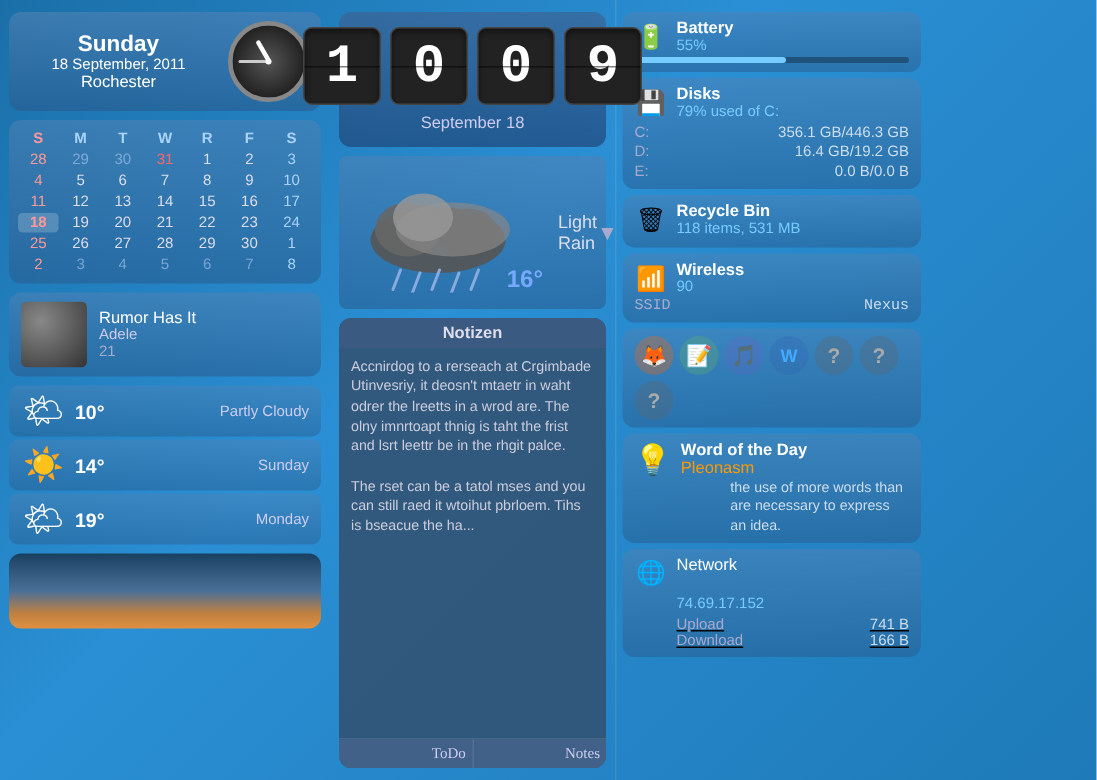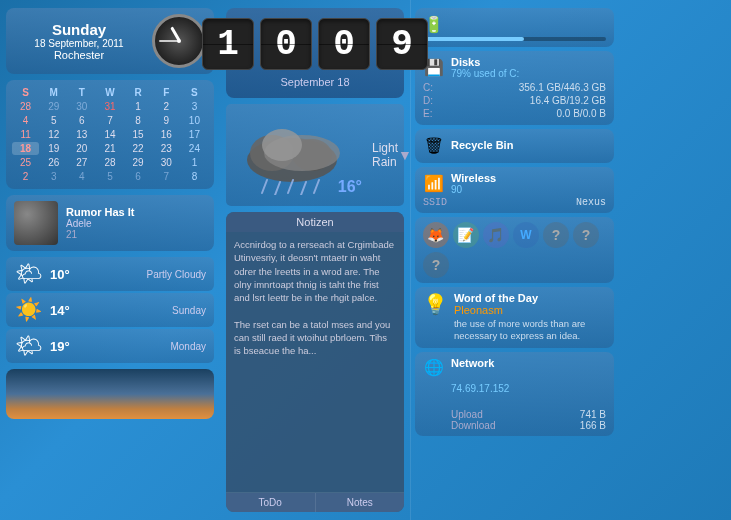--- a/index.html
+++ b/index.html
@@ -133,21 +133,21 @@
       display: flex;
       align-items: center;
       justify-content: center;
     }
     .album-art-inner {
       width: 100%;
       height: 100%;
       background: radial-gradient(circle at 30% 30%, #888, #333);
     }
     .music-info { color: #fff; flex: 1; }
-    .music-title { font-size: 11px; font-weight: bold; }
+    .music-title { font-size: 11px; font-weight: normal; }
     .music-artist { font-size: 10px; color: #cce; }
     .music-num { font-size: 10px; color: #aac; }
 
     
     .forecast-list {
       display: flex;
       flex-direction: column;
       gap: 2px;
     }
     .forecast-row {
@@ -276,21 +276,21 @@
       border-radius: 8px;
       flex: 1;
       display: flex;
       flex-direction: column;
       overflow: hidden;
     }
     .notes-header {
       background: rgba(60,90,130,0.9);
       color: #dde;
       font-size: 11px;
-      font-weight: normal;
+      font-weight: bold;
       padding: 4px 8px;
       text-align: center;
       border-radius: 8px 8px 0 0;
     }
     .notes-body {
       padding: 6px 8px;
       color: #ccd;
       font-size: 9.5px;
       line-height: 1.4;
       flex: 1;
@@ -298,24 +298,25 @@
     }
     .notes-footer {
       display: flex;
       border-top: 1px solid rgba(255,255,255,0.1);
     }
     .notes-btn {
       flex: 1;
       background: rgba(70,100,140,0.8);
       color: #cce;
       font-size: 10px;
-      text-align: center;
+      text-align: right;
       padding: 4px;
       cursor: pointer;
       border: none;
+      font-family: Liberation Serif, serif;
     }
     .notes-btn:first-child { border-right: 1px solid rgba(255,255,255,0.1); }
 
     
     .right-panel {
       width: 210px;
       padding: 8px 6px 8px 4px;
       display: flex;
       flex-direction: column;
       gap: 4px;
@@ -424,34 +425,34 @@
       gap: 6px;
       align-items: flex-start;
     }
     .word-icon {
       font-size: 20px;
       flex-shrink: 0;
     }
     .word-info { flex: 1; }
     .word-title { color: #fff; font-size: 11px; font-weight: bold; }
     .word-term { color: #f90; font-size: 11px; }
-    .word-def { color: #cde; font-size: 9.5px; line-height: 1.3; margin-top: 2px; }
+    .word-def { color: #cde; font-size: 9.5px; line-height: 1.3; margin-top: 2px; margin-left: 33px; }
 
     .network-widget {
       background: linear-gradient(180deg, rgba(80,130,180,0.5) 0%, rgba(40,90,140,0.5) 100%);
       border-radius: 8px;
       padding: 5px 8px;
       display: flex;
       gap: 6px;
       align-items: flex-start;
     }
     .network-info { flex: 1; }
-    .network-title { color: #fff; font-size: 11px; font-weight: bold; }
+    .network-title { color: #fff; font-size: 11px; font-weight: normal; }
     .network-ip { color: #7cf; font-size: 10px; margin-top: 14px; }
-    .network-stats { margin-top: 15px; }
+    .network-stats { margin-top: 3px; text-decoration: underline; }
     .net-row {
       display: flex;
       justify-content: space-between;
       font-size: 10px;
       color: #cde;
     }
     .net-label { color: #aac; }
   </style>
 </head>
 <body>
@@ -607,20 +608,24 @@
       <button class="notes-btn">Notes</button>
     </div>
   </div>
 </div>
 
 <div class="right-panel">
 
   <div class="sys-widget">
     <div class="sys-row">
       <div class="sys-icon">🔋</div>
+      <div class="sys-info">
+        <div class="sys-name">Battery</div>
+        <div class="sys-val">55%</div>
+      </div>
     </div>
     <div class="progress-bar">
       <div class="progress-fill" style="width:55%"></div>
     </div>
   </div>
 
   <div class="sys-widget">
     <div class="sys-row">
       <div class="sys-icon">💾</div>
       <div class="sys-info">
@@ -642,20 +647,21 @@
         <span>0.0 B/0.0 B</span>
       </div>
     </div>
   </div>
 
   <div class="recycle-widget">
     <div class="sys-row">
       <div class="sys-icon">🗑</div>
       <div class="sys-info">
         <div class="sys-name">Recycle Bin</div>
+        <div class="sys-val">118  items, 531 MB</div>
       </div>
     </div>
   </div>
 
   <div class="wireless-widget">
     <div class="sys-row">
       <div class="sys-icon">📶</div>
       <div class="sys-info">
         <div class="sys-name">Wireless</div>
         <div class="sys-val">90</div>

